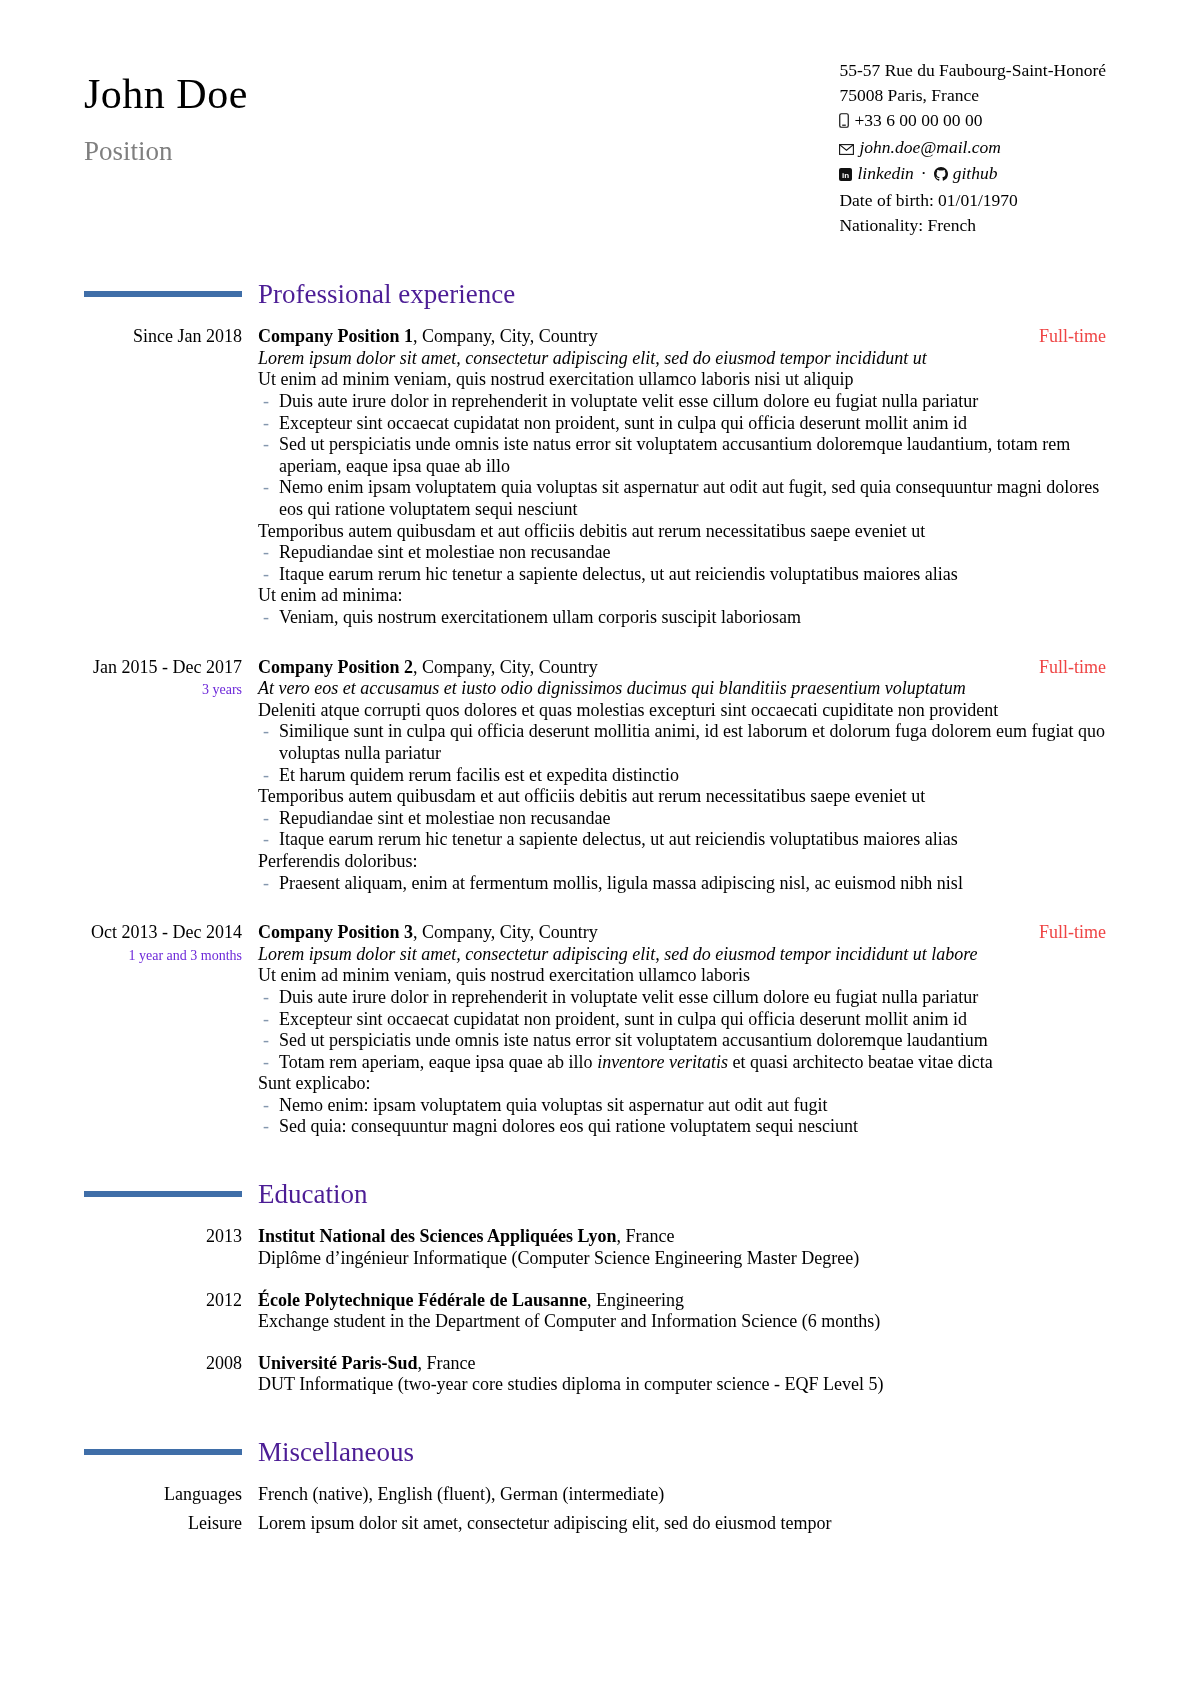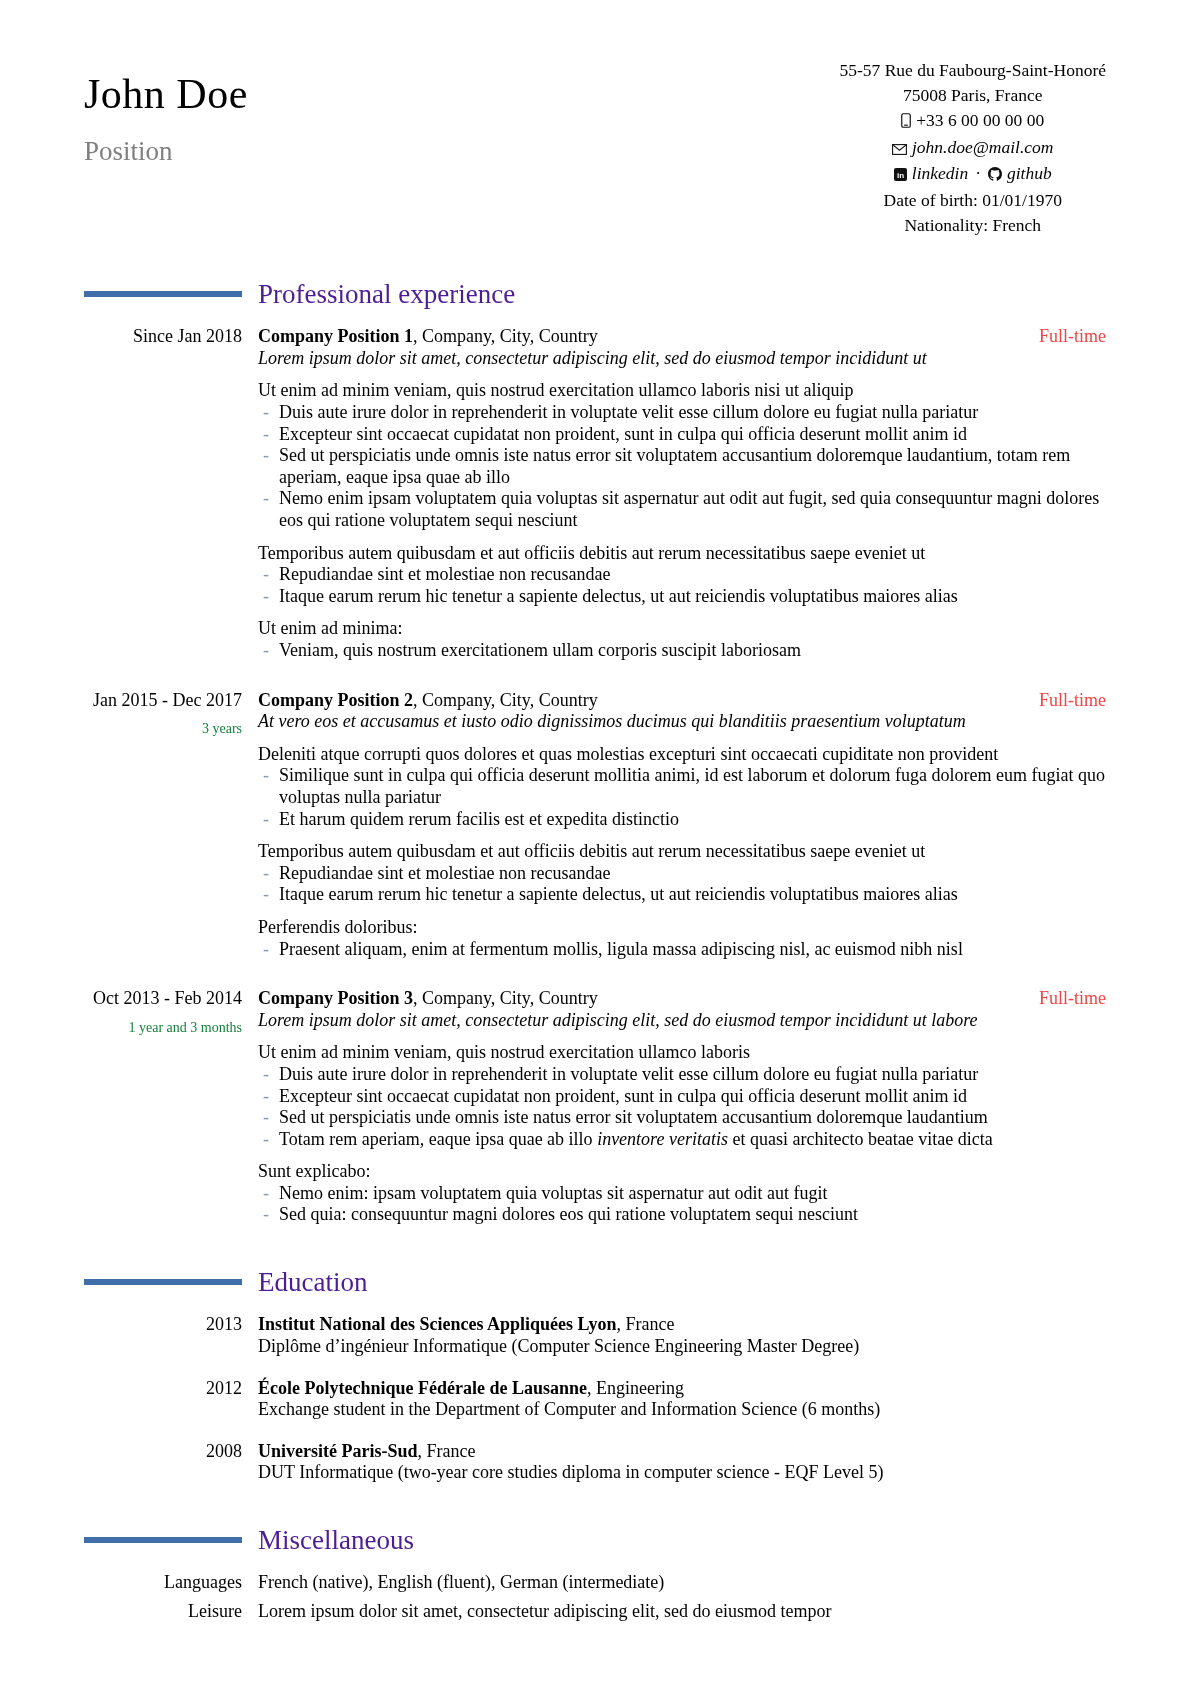--- a/index.html
+++ b/index.html
@@ -8,21 +8,21 @@
     height:1683px;overflow:hidden;background:#ffffff;color:#000;
     font-family:"Liberation Serif","DejaVu Serif",serif;
     font-size:18px;line-height:1.2;
   }
   .page{padding:56px 84px 0}
 
   
   .top{display:flex;justify-content:space-between;align-items:flex-start}
   .name{font-size:42px;line-height:1.05;margin-top:16px;letter-spacing:.5px}
   .position{font-size:27px;color:#7f7f7f;margin-top:19px}
-  .contact{text-align:center;font-size:17.5px;line-height:1.42;padding-top:2px}
+  .contact{text-align:left;font-size:17.5px;line-height:1.42;padding-top:2px}
   .contact a{color:#000;text-decoration:none;cursor:pointer}
   .it{font-style:italic}
   .icn{display:inline-block;vertical-align:-2px;margin-right:5px}
   .dotsep{margin:0 7px}
 
   
   .section{display:flex;align-items:center;margin:40px 0 16px}
   .rule{width:158px;height:6px;background:#3f6ea8;margin-right:16px;flex:none}
   .stitle{font-size:27px;color:#4c1d95}
 
@@ -30,22 +30,22 @@
   .row{display:flex}
   .cdate{width:158px;flex:none;text-align:right;margin-right:16px}
   .cmain{flex:1;min-width:0}
 
   
   .entry{margin-bottom:28px}
   .ehead{display:flex;justify-content:space-between;align-items:baseline}
   .b{font-weight:bold}
   .badge{color:#ef4444;margin-left:14px;flex:none}
   .summary{font-style:italic}
-  .duration{font-size:14px;color:#15803d;margin-top:10px}
-  .para{margin-top:11px}
+  .duration{font-size:14px;color:#6d28d9;margin-top:4px}
+  .para{}
   .blist{list-style:none}
   .blist li{padding-left:21px;position:relative}
   .blist li::before{content:"-";position:absolute;left:5px;color:#8497ae}
 
   
   .edu{margin-bottom:20px}
 
   
   .mrow{margin-bottom:7px}
 </style>
@@ -144,21 +144,21 @@
       </ul>
       <div class="para">Perferendis doloribus:</div>
       <ul class="blist">
         <li>Praesent aliquam, enim at fermentum mollis, ligula massa adipiscing nisl, ac euismod nibh nisl</li>
       </ul>
     </div>
   </div>
 
   <div class="entry row">
     <div class="cdate">
-      <div>Oct 2013 - Feb 2014</div>
+      <div>Oct 2013 - Dec 2014</div>
       <div class="duration">1 year and 3 months</div>
     </div>
     <div class="cmain">
       <div class="ehead">
         <div><span class="b">Company Position 3</span><span>, Company, City, Country</span></div>
         <div class="badge">Full-time</div>
       </div>
       <div class="summary">Lorem ipsum dolor sit amet, consectetur adipiscing elit, sed do eiusmod tempor incididunt ut labore</div>
       <div class="para">Ut enim ad minim veniam, quis nostrud exercitation ullamco laboris</div>
       <ul class="blist">

